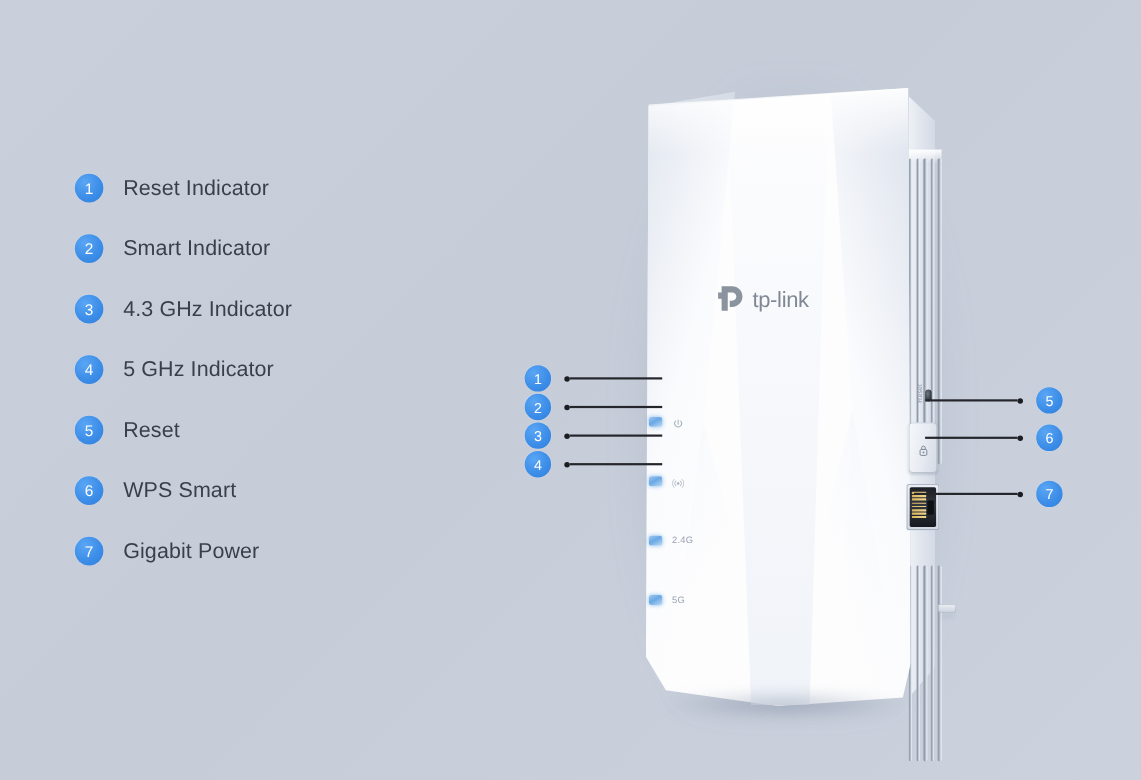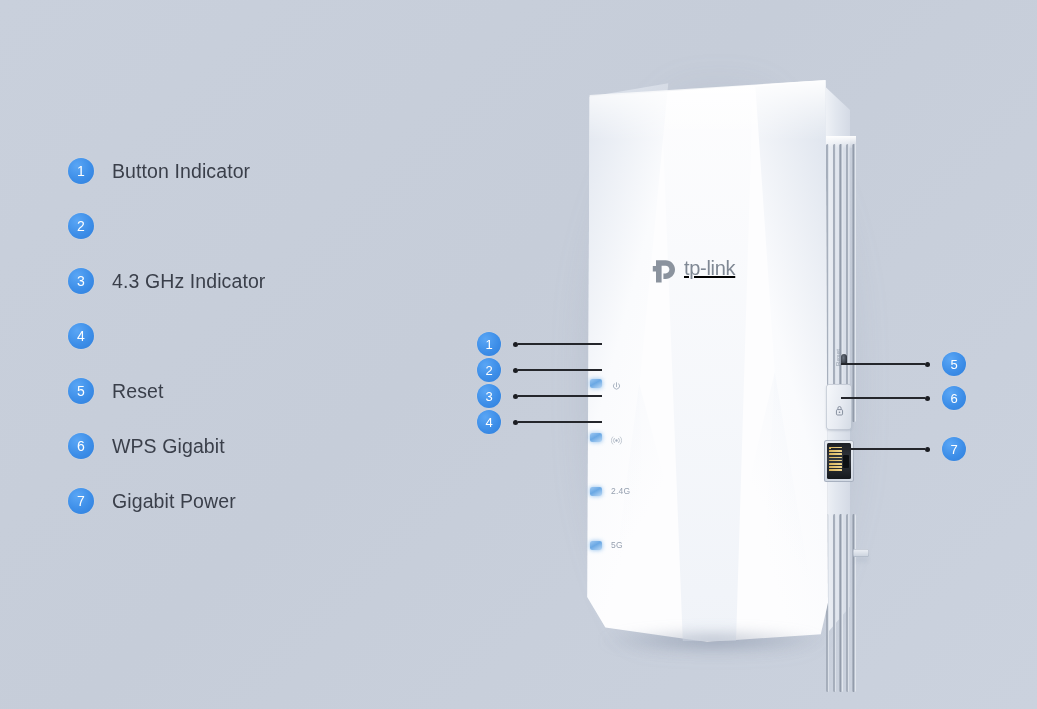--- a/index.html
+++ b/index.html
@@ -167,59 +167,61 @@
     border-radius:2px;
     background:linear-gradient(180deg,#eef1f6,#c9d1dc);
     box-shadow:inset 0 0 0 .7px rgba(150,160,178,.55);
   }
   .prong-sh {
     position:absolute; left:287px; top:495px; width:13px; height:5px;
     background:rgba(150,162,182,.22); filter:blur(2px); border-radius:3px;
   }
 
   
-  .logo { position:absolute; left:83px; top:195px; display:flex; align-items:flex-start;text-decoration:underline; }
+  .logo { position:absolute; left:83px; top:195px; display:flex; align-items:flex-end; }
   .logo svg { display:block; }
   .logo-text {
     margin-left:5px; font-size:20px; color:#7f8894;
     font-weight:400; letter-spacing:-.3px;
   }
   .ground-shadow {
     position:absolute; left:30px; top:566px; width:230px; height:26px;
     background:radial-gradient(ellipse at 50% 50%, rgba(116,129,153,.45) 0%, rgba(116,129,153,0) 70%);
     filter:blur(6px);
   }
 </style>
 </head>
 <body>
 
 <div id="stage">
 
   <div class="legend">
     <div class="legend-row">
       <span class="badge">1</span>
-      <span class="legend-label">Button Indicator</span>
+      <span class="legend-label">Reset Indicator</span>
     </div>
     <div class="legend-row">
       <span class="badge">2</span>
+      <span class="legend-label">Smart Indicator</span>
     </div>
     <div class="legend-row">
       <span class="badge">3</span>
       <span class="legend-label">4.3 GHz Indicator</span>
     </div>
     <div class="legend-row">
       <span class="badge">4</span>
+      <span class="legend-label">5 GHz Indicator</span>
     </div>
     <div class="legend-row">
       <span class="badge">5</span>
       <span class="legend-label">Reset</span>
     </div>
     <div class="legend-row">
       <span class="badge">6</span>
-      <span class="legend-label">WPS Gigabit</span>
+      <span class="legend-label">WPS Smart</span>
     </div>
     <div class="legend-row">
       <span class="badge">7</span>
       <span class="legend-label">Gigabit Power</span>
     </div>
   </div>
 
   <div id="device">
     <div class="shadow-soft"></div>
 

